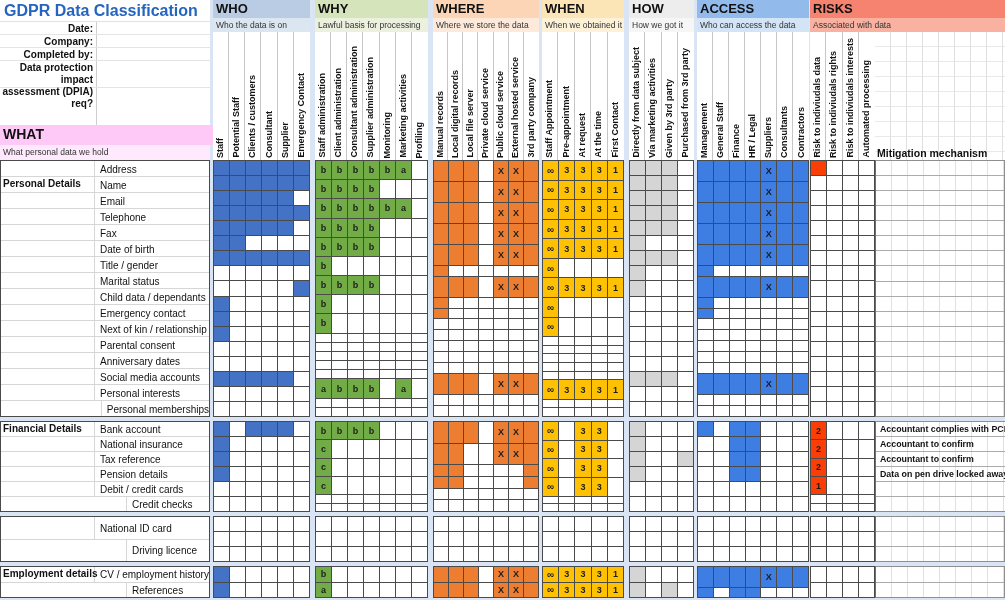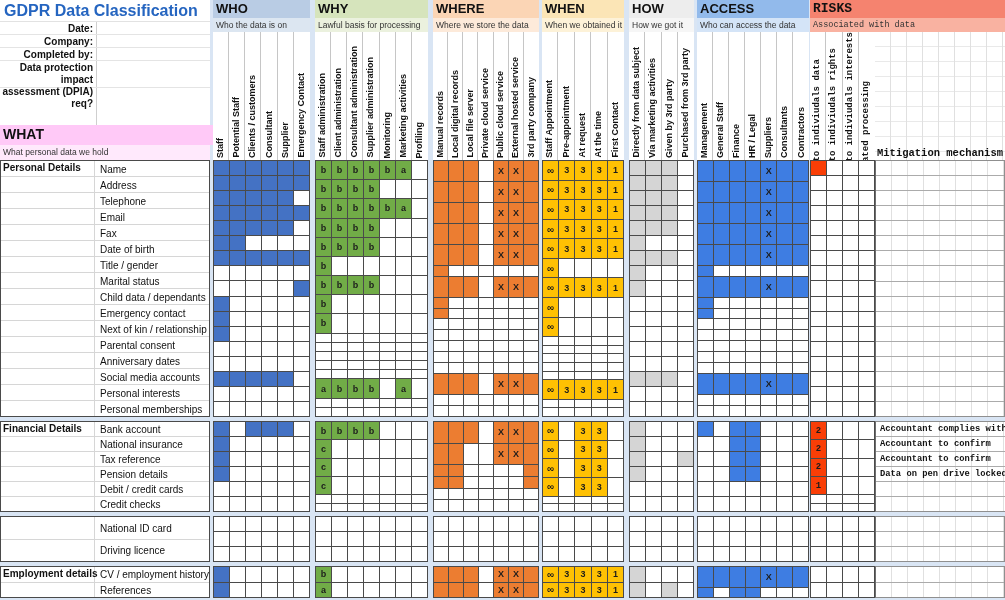--- a/index.html
+++ b/index.html
@@ -19,21 +19,21 @@
   .mval { flex:1; }
   .what-band { position:absolute; left:0; top:125px; width:236px; height:20px; background:#FFC9F7;
                font-size:14px; font-weight:bold; color:#111; padding:1px 0 0 3px; }
   .what-sub  { position:absolute; left:0; top:145px; width:210px; height:15px; background:#FFE9FC;
                font-size:8.5px; color:#333; padding:2px 0 0 3px; }
 
   
   .lblock { position:absolute; left:0; width:210px; background:#fff; border:1px solid #4a4a4a;
             display:flex; flex-direction:column; }
   .lrow { flex:1; display:flex; border-bottom:1px solid #d6d6d6; min-height:0; }
-  .lrow:last-child { border-bottom:none; }
+  .lrow:last-child { border-bottom:none;padding-left:32px; }
   .lcat { width:94px; border-right:1px solid #d6d6d6; font-size:10px; font-weight:bold; color:#111;
           padding:1px 0 0 2px; white-space:nowrap; overflow:visible; }
   .litem { flex:1; font-size:10px; color:#111; padding:1px 0 0 5px; white-space:nowrap; display:flex; align-items:center; }
 
   
   .section { position:absolute; top:0; height:600px; }
   .hdr-title { position:absolute; left:0; top:0; width:100%; height:18px; font-size:13px; font-weight:bold;
                color:#111; padding:1px 0 0 3px; }
   .hdr-sub { position:absolute; left:0; top:18px; width:100%; height:14px; font-size:8.5px; color:#333;
              padding:2px 0 0 3px; white-space:nowrap; overflow:hidden; }
@@ -92,34 +92,34 @@
           <div class="mlabel">&nbsp;</div>
           <div class="mval"></div>
         </div>
       </div>
     <div class="what-band">WHAT</div>
     <div class="what-sub">What personal data we hold</div>
   </div>
   <div id="mount">
       <div class="lblock" style="top: 160px; height: 257px;">
         <div class="lrow">
+          <div class="lcat"></div>
+          <div class="litem">Address</div>
+        </div>
+        <div class="lrow">
           <div class="lcat">Personal Details</div>
           <div class="litem">Name</div>
         </div>
         <div class="lrow">
           <div class="lcat"></div>
-          <div class="litem">Address</div>
+          <div class="litem">Email</div>
         </div>
         <div class="lrow">
           <div class="lcat"></div>
           <div class="litem">Telephone</div>
-        </div>
-        <div class="lrow">
-          <div class="lcat"></div>
-          <div class="litem">Email</div>
         </div>
         <div class="lrow">
           <div class="lcat"></div>
           <div class="litem">Fax</div>
         </div>
         <div class="lrow">
           <div class="lcat"></div>
           <div class="litem">Date of birth</div>
         </div>
         <div class="lrow">
@@ -1402,21 +1402,21 @@
           <div class="cell" style="background: rgb(62, 125, 226);"></div>
           <div class="cell" style="background: rgb(62, 125, 226);"></div>
           <div class="cell"></div>
           <div class="cell" style="background: rgb(62, 125, 226);"></div>
           <div class="cell" style="background: rgb(62, 125, 226);"></div>
           <div class="cell"></div>
           <div class="cell"></div>
           <div class="cell"></div>
         </div>
       </div>
-      <div class="section" style="left: 810px; width: 195px; font-family: Liberation Mono, monospace;">
+      <div class="section" style="left: 810px; width: 195px;">
         <div class="hdr-title" style="background: rgb(245, 131, 111);">RISKS</div>
         <div class="hdr-sub" style="background: rgb(249, 178, 161);">Associated with data</div>
         <div class="hdr-labels" style="left: 0px; width: 65px; grid-template-columns: repeat(4, 1fr);">
           <div class="vcol">
             <div class="vtext">Risk to indiviudals data</div>
           </div>
           <div class="vcol">
             <div class="vtext">Risk to indiviudals rights</div>
           </div>
           <div class="vcol">

